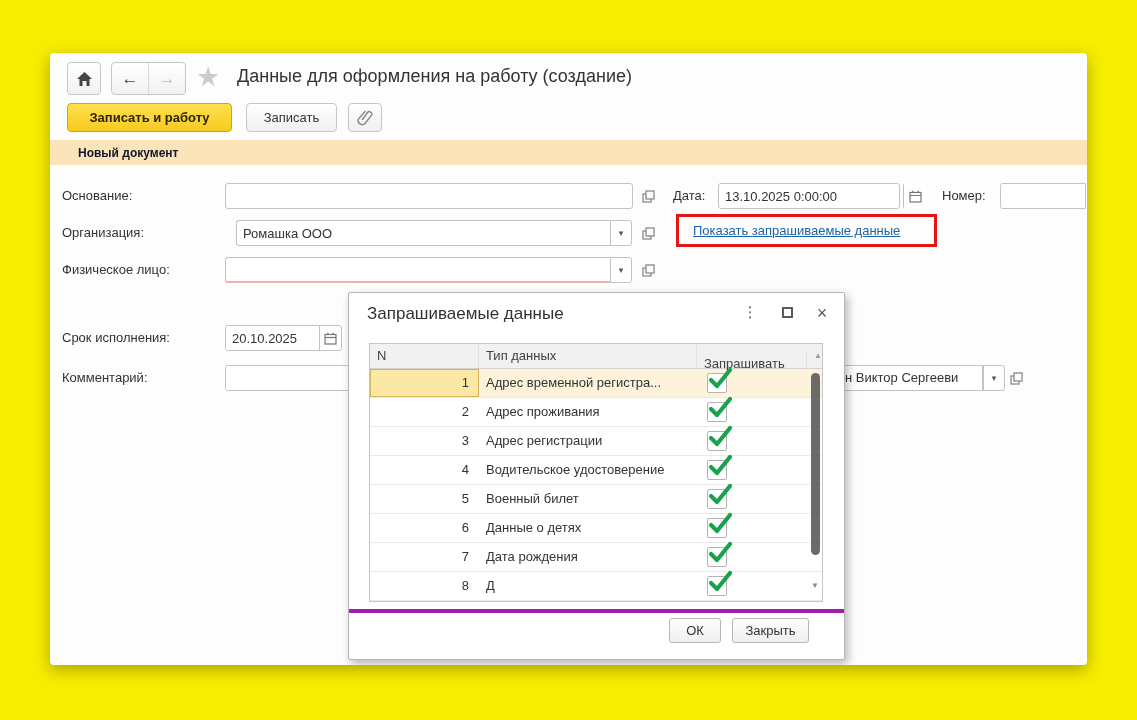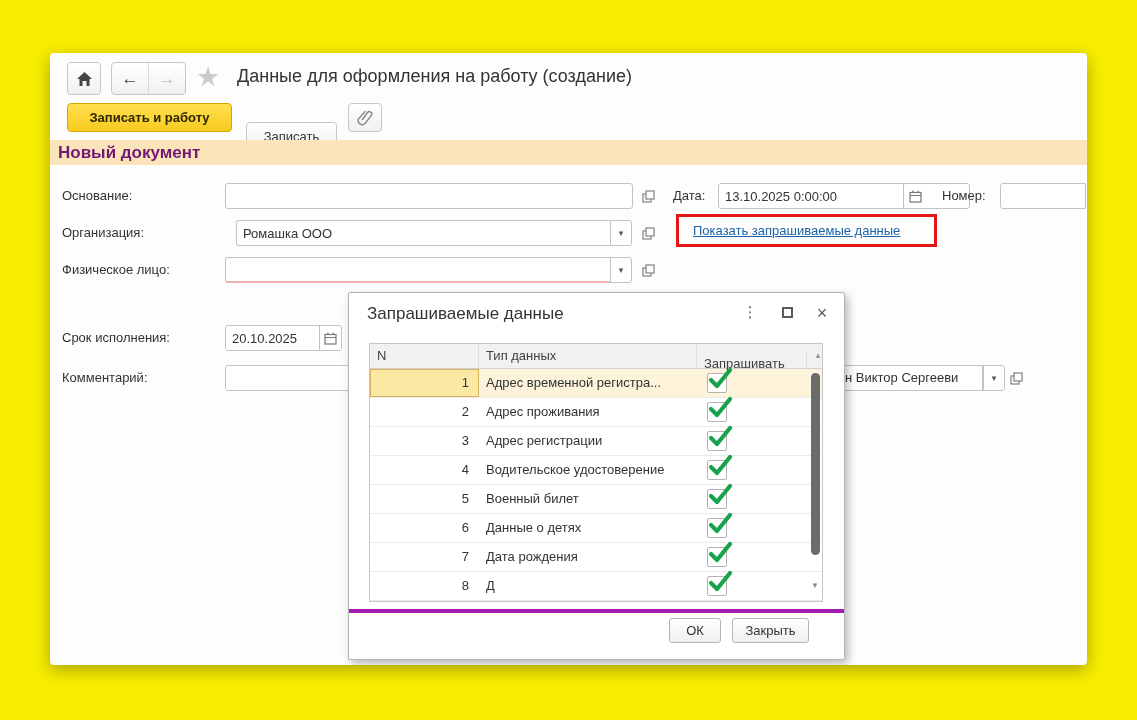--- a/index.html
+++ b/index.html
@@ -33,27 +33,27 @@
   .star { position:absolute; left:146px; top:8px; font-size:27px; color:#cccccc; }
   .page-title { position:absolute; left:187px; top:13px; font-size:18px; color:#333; white-space:nowrap; }
   
   .act-btn {
     position:absolute; top:50px; height:29px; border-radius:4px; font-size:13px;
     display:flex; align-items:center; justify-content:center; cursor:pointer;
   }
   .btn-save-close { left:17px; width:165px; font-weight:bold; color:#2e2600;
     background:linear-gradient(#ffe04d,#f9ca20); border:1px solid #d2a800; }
   .btn-save { left:196px; width:91px; color:#333;
-    background:linear-gradient(#ffffff,#f0f0f0); border:1px solid #c6c6c6;margin-top:19px; }
+    background:linear-gradient(#ffffff,#f0f0f0); border:1px solid #c6c6c6; }
   .btn-clip { left:298px; width:34px;
     background:linear-gradient(#ffffff,#f0f0f0); border:1px solid #c6c6c6; }
   
   .banner { position:absolute; left:0; top:87px; width:100%; height:25px;
     background:#fbe4b9; display:flex; align-items:center; }
-  .banner span { margin-left:8px; font-size:17px; font-weight:bold; color:#701a75; }
+  .banner span { margin-left:28px; font-size:12px; font-weight:bold; color:#0f172a; }
   
   .f-label { position:absolute; left:12px; font-size:13px; color:#333; line-height:26px; white-space:nowrap; }
   .inp { position:absolute; height:26px; background:#fff; border:1px solid #c3c3c3;
     border-radius:3px; font-size:13px; color:#333; padding:0 6px;
     font-family:"Liberation Sans", sans-serif; }
   .ref-wrap { position:absolute; height:26px; display:flex; }
   .ref-input { flex:1; height:26px; background:#fff; border:1px solid #c3c3c3;
     border-right:none; border-radius:3px 0 0 3px; font-size:13px; color:#333; padding:0 6px;
     font-family:"Liberation Sans", sans-serif; min-width:0; }
   .ref-dd { width:22px; height:26px; border:1px solid #c3c3c3; border-radius:0 3px 3px 0;
@@ -149,21 +149,21 @@
   <div class="f-label" style="top:130px;">Основание:</div>
   <input class="inp" style="left: 175px; top: 130px; width: 408px;" value="">
   <div class="icon-btn" style="left:587px; top:130px;">
     <svg width="13" height="13" viewBox="0 0 13 13">
       <rect x="1" y="4" width="8" height="8" fill="none" stroke="#8a8a8a" stroke-width="1.3"></rect>
       <rect x="4" y="1" width="8" height="8" fill="#fdfdfd" stroke="#8a8a8a" stroke-width="1.3"></rect>
     </svg>
   </div>
   <div class="f-label" style="left:623px; top:130px;">Дата:</div>
   <div style="position:absolute; left:668px; top:130px; width:210px; height:26px;">
-    <input class="inp" style="left: 0px; top: 0px; width: 252px; " value="13.10.2025 0:00:00">
+    <input class="inp" style="left: 0px; top: 0px; width: 182px; " value="13.10.2025 0:00:00">
     <div class="cal-btn">
       <svg width="13" height="13" viewBox="0 0 13 13">
         <rect x="1" y="2.5" width="11" height="9.5" fill="none" stroke="#777" stroke-width="1.2"></rect>
         <line x1="1" y1="5.5" x2="12" y2="5.5" stroke="#777" stroke-width="1.2"></line>
         <line x1="3.8" y1="0.8" x2="3.8" y2="3" stroke="#777" stroke-width="1.4"></line>
         <line x1="9.2" y1="0.8" x2="9.2" y2="3" stroke="#777" stroke-width="1.4"></line>
       </svg>
     </div>
   </div>
   <div class="f-label" style="left:892px; top:130px;">Номер:</div>

